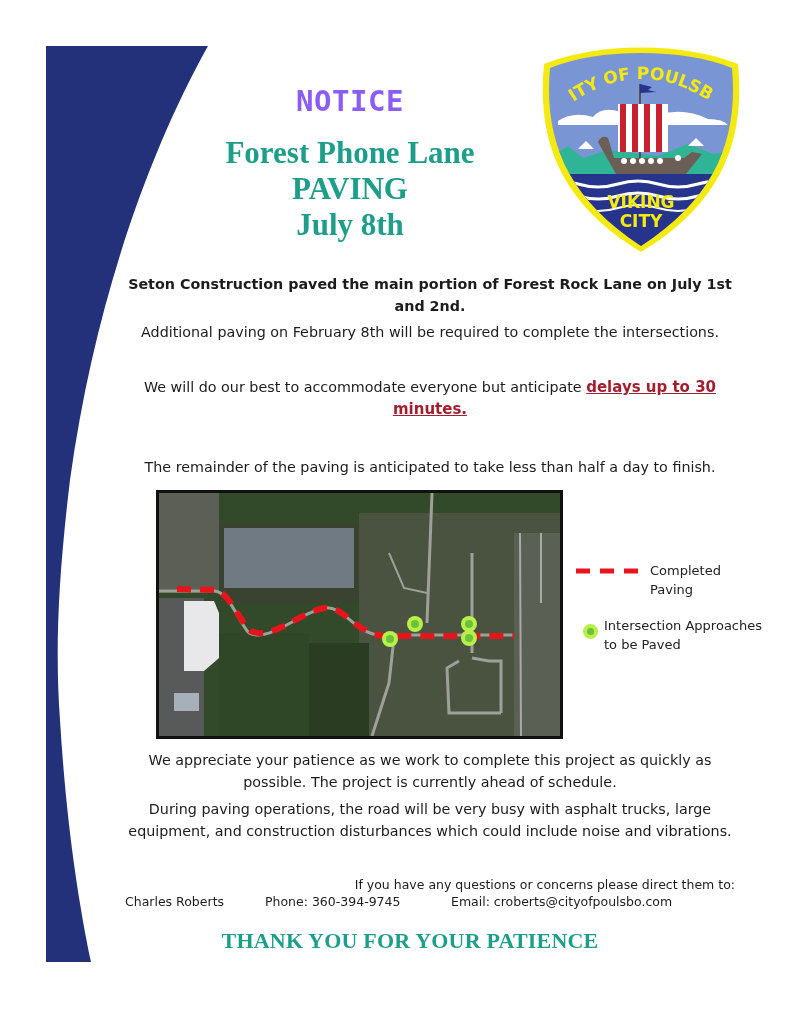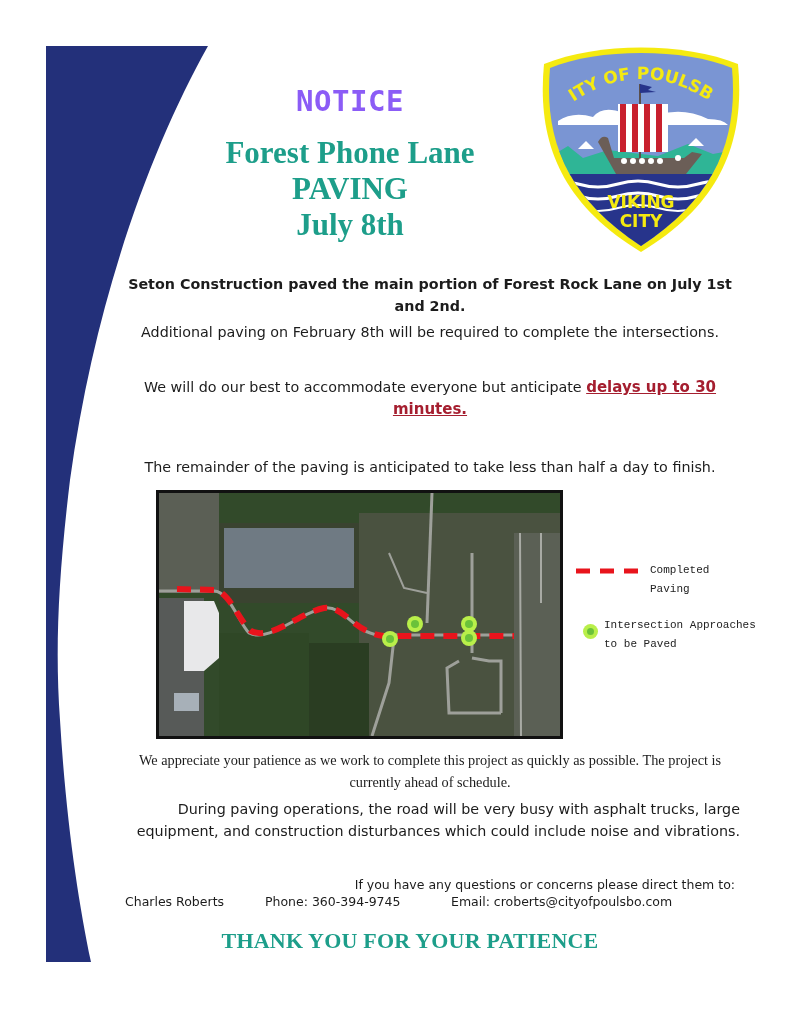--- a/index.html
+++ b/index.html
@@ -18,28 +18,28 @@
 
   .para { left:115px; width:630px; font-size:14.3px; line-height:22px; text-align:center; color:#1c1c1c; }
   .p1 { top:273px;font-weight:bold; }
   .p2 { top:321px; }
   .p3 { top:376px; }
   .p3 .warn { color:#a51e2f; font-weight:bold; text-decoration:underline; font-size:15px; }
   .p4 { top:456px; }
 
   .map { left:156px; top:490px; width:407px; height:249px; border:3px solid #111; box-sizing:border-box; overflow:hidden; background:#2d3b23; }
   .legend-line { left:576px; top:567px; }
-  .legend-text { font-size:11px; line-height:19px; color:#222;font-family:Liberation Mono, monospace; }
+  .legend-text { font-size:13px; line-height:19px; color:#222; }
   .lt1 { left:650px; top:561px; }
   .lt2 { left:604px; top:616px; }
   .legend-dot { left:583px; top:624px; width:15px; height:15px; border-radius:50%; background:#b9ef4a; }
   .legend-dot::after { content:""; position:absolute; left:4px; top:4px; width:7px; height:7px; border-radius:50%; background:#6bc23a; }
 
-  .p5 { top:749px;font-family:Liberation Serif, serif; }
-  .p6 { top:798px; left:120px; width:620px;text-align:right; }
+  .p5 { top:749px; }
+  .p6 { top:798px; left:120px; width:620px; }
   .contact-head { left:115px; top:877px; width:620px; text-align:right; font-size:12.5px; color:#1c1c1c; }
   .contact-row { left:125px; top:894px; font-size:12.5px; color:#1c1c1c; white-space:nowrap; }
   .contact-row span { position:absolute; white-space:nowrap; }
   .thanks { left:100px; top:928px; width:620px; text-align:center; font-family:"Liberation Serif", serif;
             font-weight:bold; font-size:22px; color:#1d9e8a; letter-spacing:0.2px; }
 </style>
 </head>
 <body>
 
 <svg class="swoosh" viewBox="0 0 791 1024">

